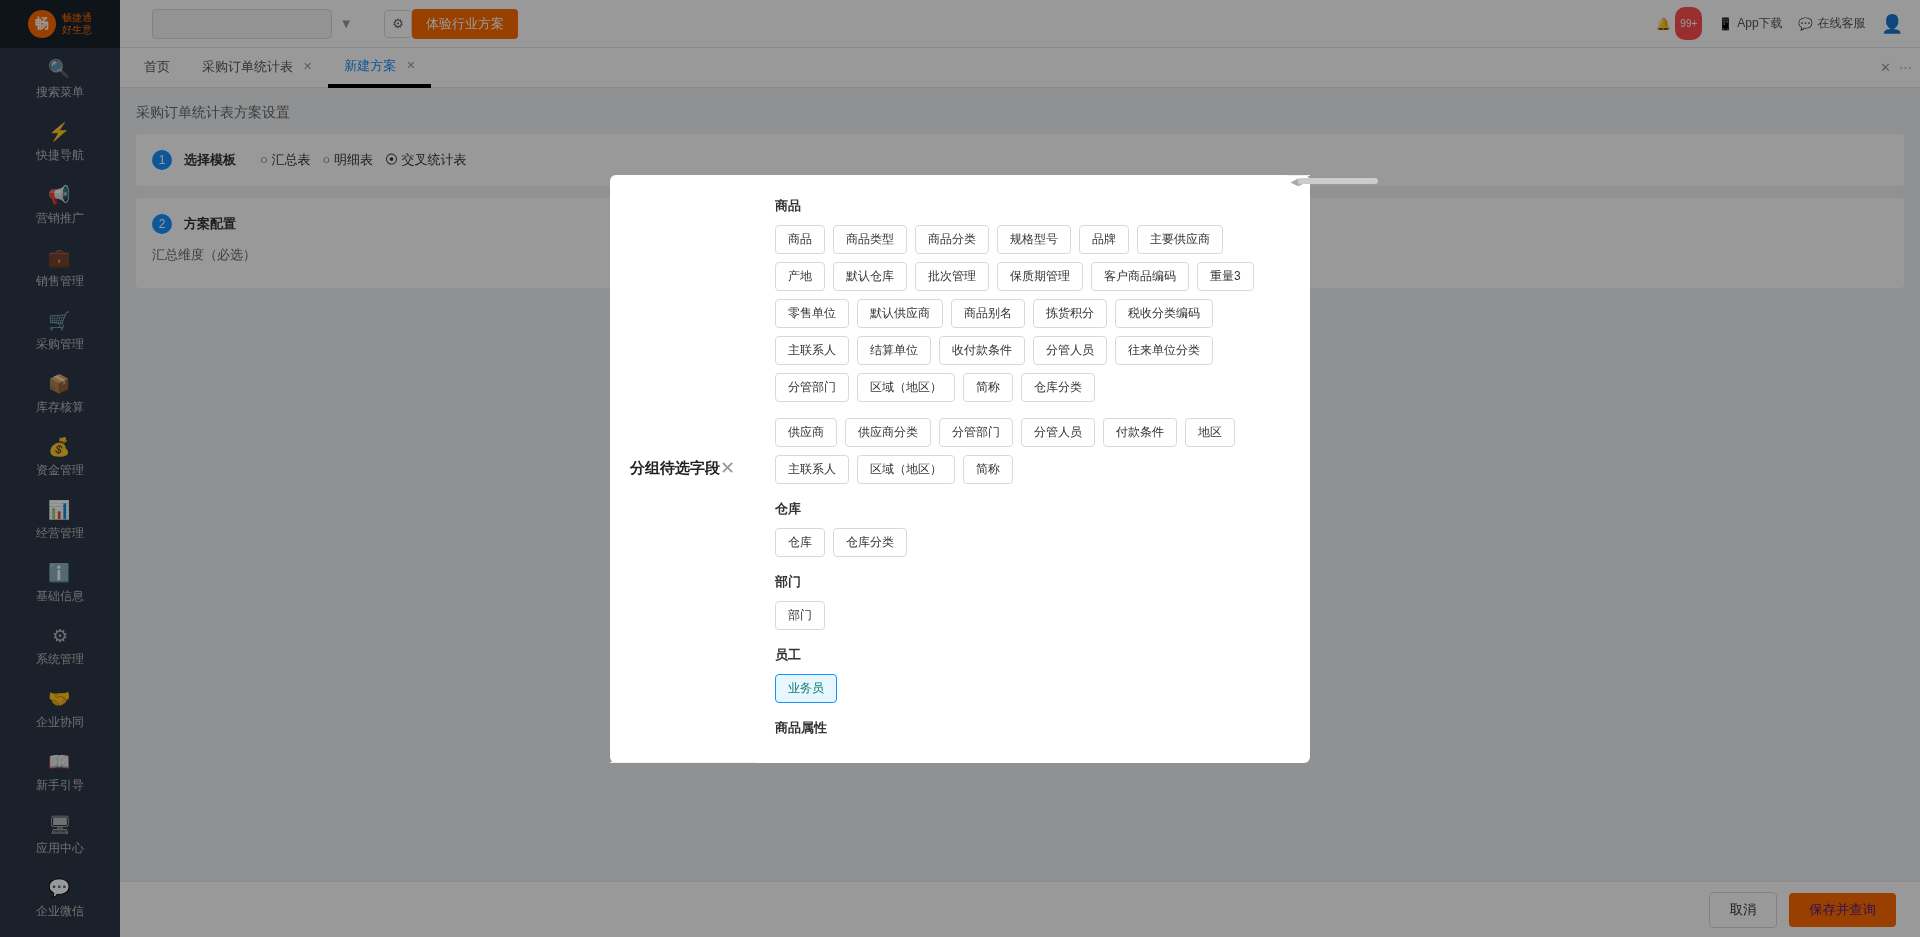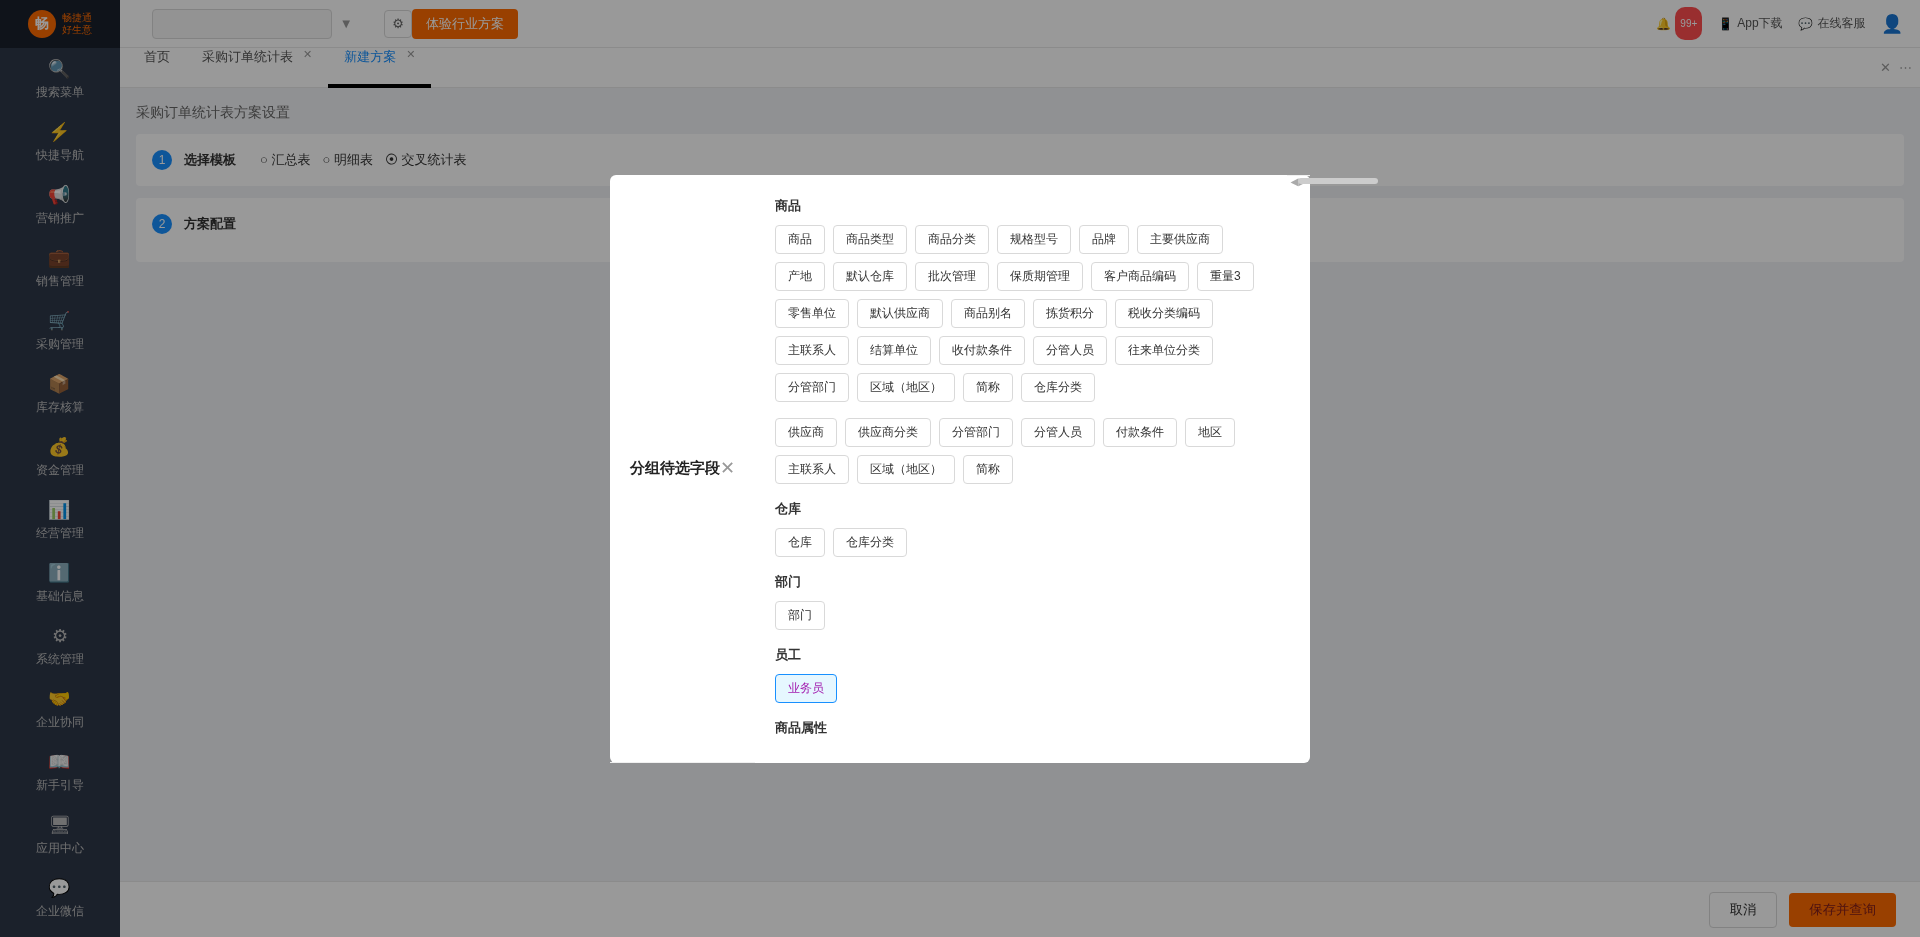--- a/index.html
+++ b/index.html
@@ -79,20 +79,21 @@
       align-items: center;
       padding: 0 8px;
       position: fixed;
       top: 48px; left: 120px; right: 0;
       z-index: 99;
     }
     .tab-item {
       height: 40px;
       padding: 0 16px;
       display: flex;
+      align-items: center;
       gap: 6px;
       cursor: pointer;
       font-size: 13px;
       color: #555;
       border-bottom: 2px solid transparent;
     }
     .tab-item.active {
       color: #1890ff;
       border-bottom: 4px solid #000000;
     }
@@ -196,21 +197,21 @@
     .btn-cancel {
       background: #fff;
       border: 1px solid #d9d9d9;
       border-radius: 4px;
       padding: 8px 20px;
       cursor: pointer;
       color: #333;
     }
     .btn-save {
       background: #ff6b00;
-      color: #7f1d1d;
+      color: #4c1d95;
       border: none;
       border-radius: 4px;
       padding: 8px 20px;
       cursor: pointer;
     }
 
     
     .overlay {
       position: fixed;
       top: 0; left: 0; right: 0; bottom: 0;
@@ -274,21 +275,21 @@
     .field-tag {
       border: 1px solid #d9d9d9;
       border-radius: 4px;
       padding: 5px 12px;
       font-size: 12px;
       color: #333;
       cursor: pointer;
       white-space: nowrap;
       background: #fff;
     }
-    .field-tag.selected { border-color: #1890ff; color: #a21caf; background: #e6f7ff; }
+    .field-tag.selected { border-color: #1890ff; color: #0f766e; background: #e6f7ff; }
 
     
     .modal-hscroll {
       height: 12px;
       border-top: 1px solid #f0f0f0;
       display: flex;
       align-items: center;
       padding: 0 4px;
     }
     .modal-hscroll-track {
@@ -431,20 +432,21 @@
       <span style="margin-left:12px;">○ 汇总表</span>
       <span>○ 明细表</span>
       <span>⦿ 交叉统计表</span>
     </div>
   </div>
   <div class="card">
     <div style="display:flex;align-items:center;gap:12px;margin-bottom:12px;">
       <span style="background:#1890ff;color:#fff;border-radius:50%;width:20px;height:20px;display:inline-flex;align-items:center;justify-content:center;font-size:12px;">2</span>
       <span style="font-weight:600;">方案配置</span>
     </div>
+    <div style="color:#666;margin-bottom:8px;">汇总维度（必选）</div>
   </div>
 </div>
 
 <div class="overlay">
   <div class="modal">
     <div class="modal-header">
       <span class="modal-title">分组待选字段</span>
       <span class="modal-close">✕</span>
     </div>
     <div class="modal-body" id="modal-body-container">

